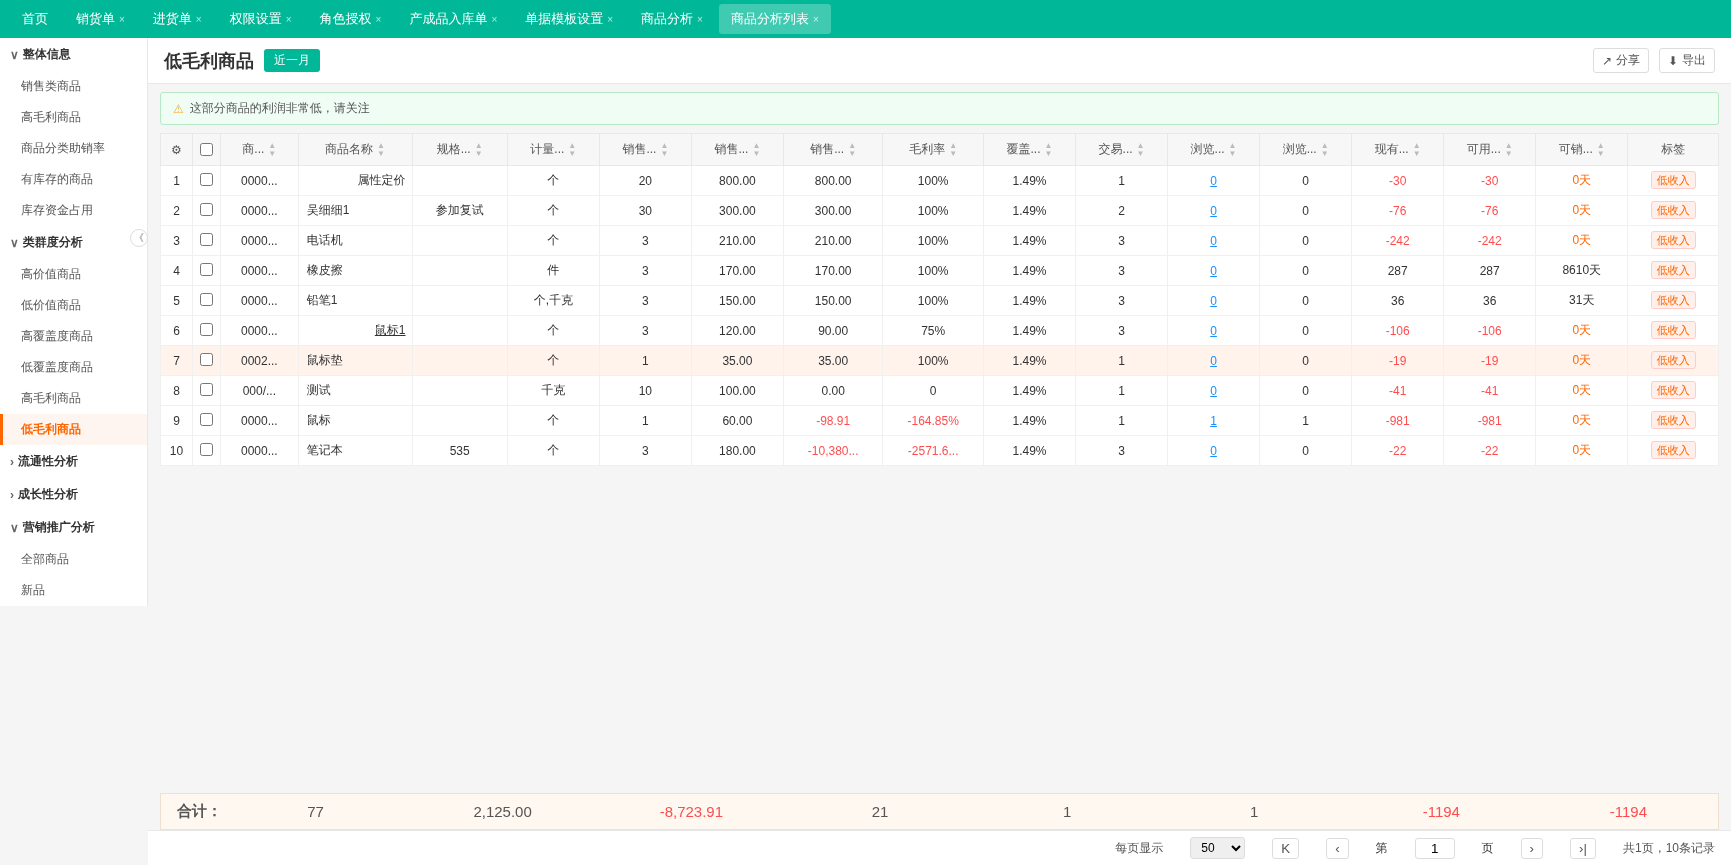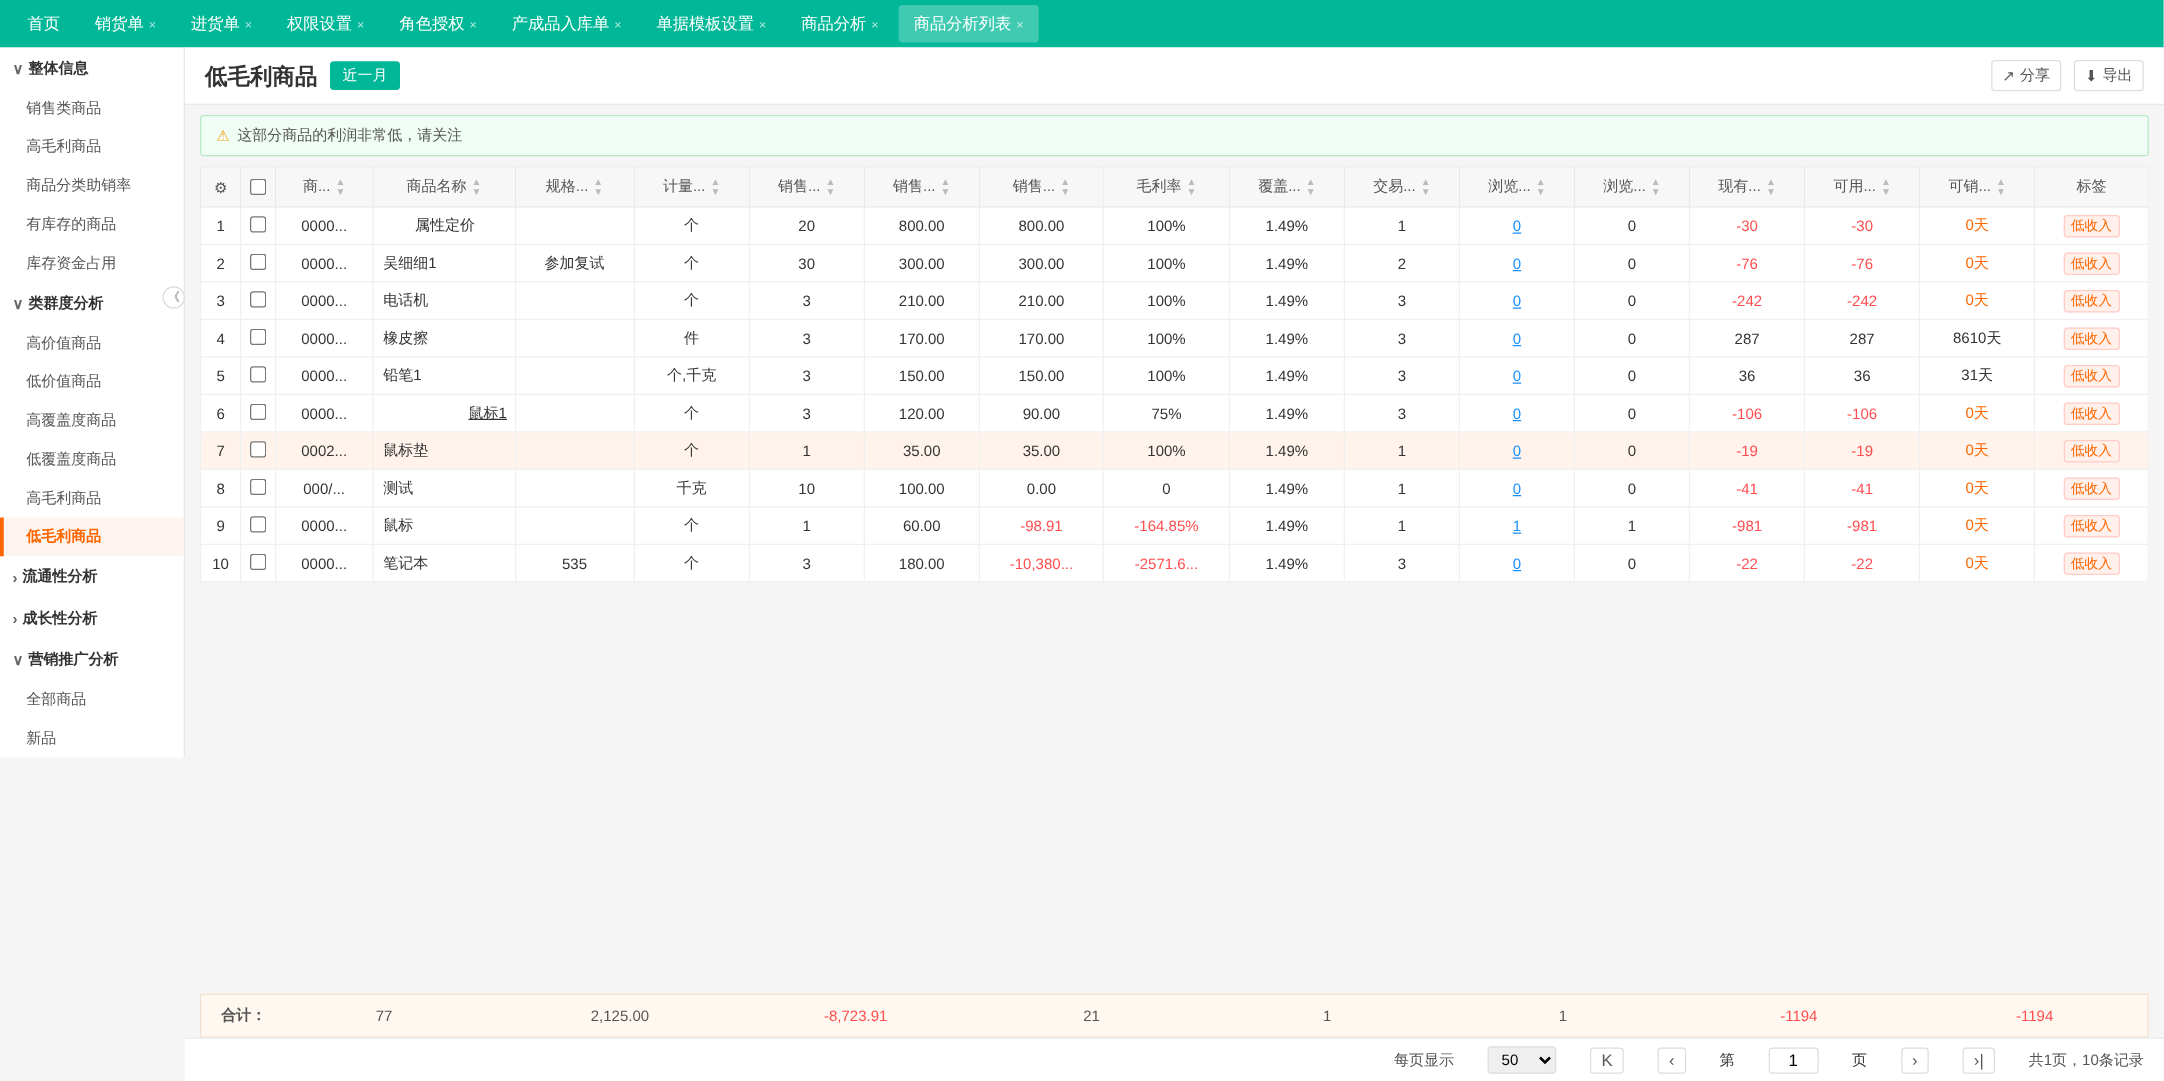--- a/index.html
+++ b/index.html
@@ -189,21 +189,21 @@
     }
 
     
     .table-footer {
       background: #fff8f0;
       border: 1px solid #f0e0d0;
       padding: 8px 16px;
       display: flex;
       align-items: center;
       gap: 20px;
-      font-size: 12px;
+      font-size: 15px;
       color: #555;
       flex-shrink: 0;
       margin: 0 12px;
     }
     .footer-label { font-weight: bold; }
     .footer-values { display: flex; gap: 40px; flex: 1; align-items: center; justify-content: space-around; }
     .footer-val { text-align: center; min-width: 60px; }
 
     
     .pagination-bar {
@@ -525,21 +525,21 @@
                 <span>标签</span>
               </div>
             </th>
           </tr>
         </thead>
         <tbody id="table-body">
         <tr>
       <td>1</td>
       <td><input type="checkbox" style=""></td>
       <td>0000...</td>
-      <td style="text-align:center; padding-left:8px;margin-top:12px;">属性定价</td>
+      <td style="text-align:right; padding-left:8px;margin-top:12px;">属性定价</td>
       <td></td>
       <td>个</td>
       <td>20</td>
       <td>800.00</td>
       <td class="">800.00</td>
       <td class="">100%</td>
       <td>1.49%</td>
       <td>1</td>
       <td class="td-link">0</td>
       <td>0</td>

